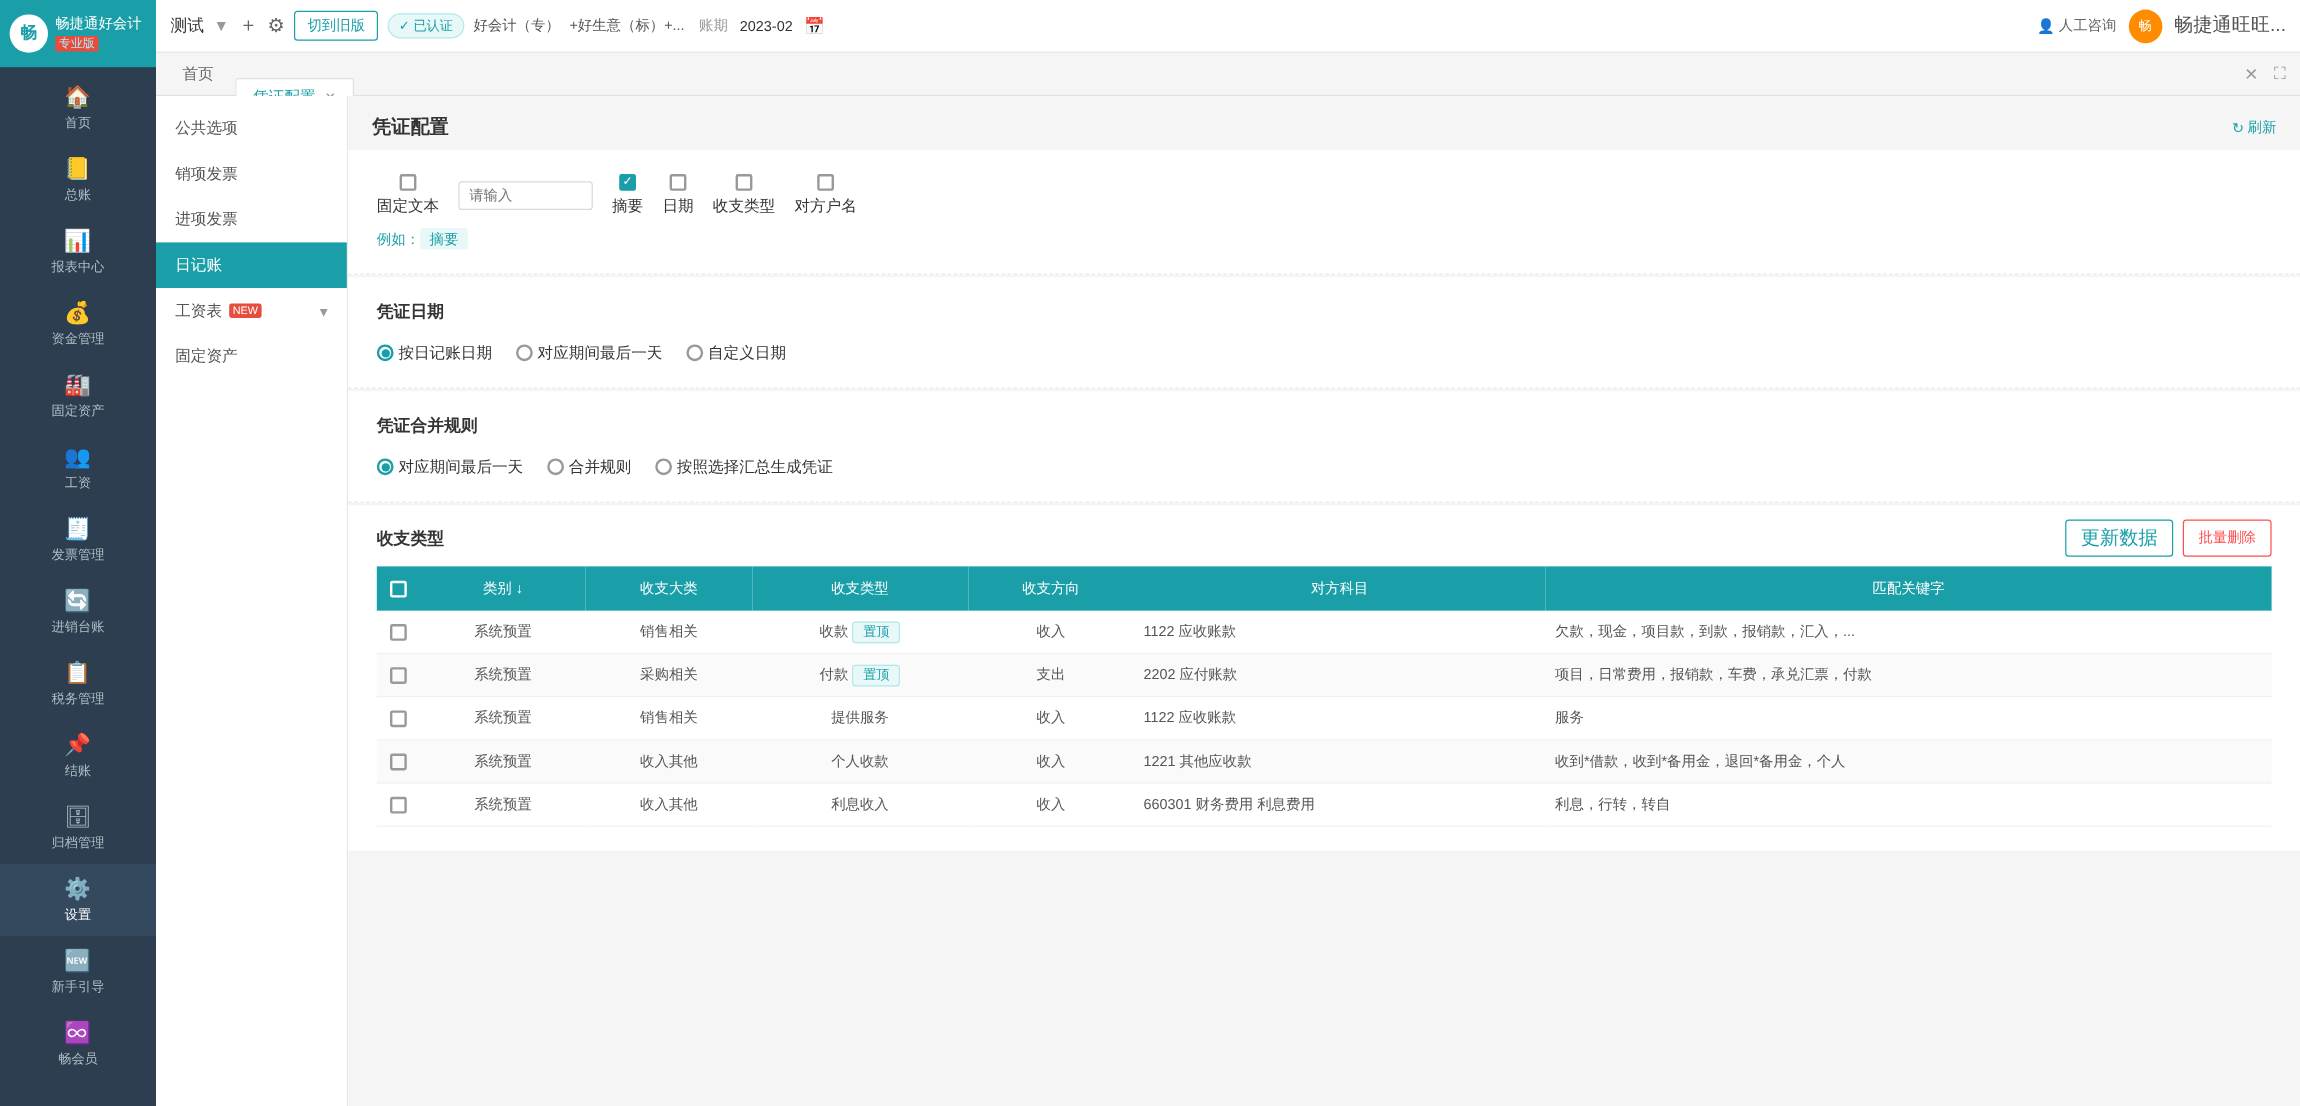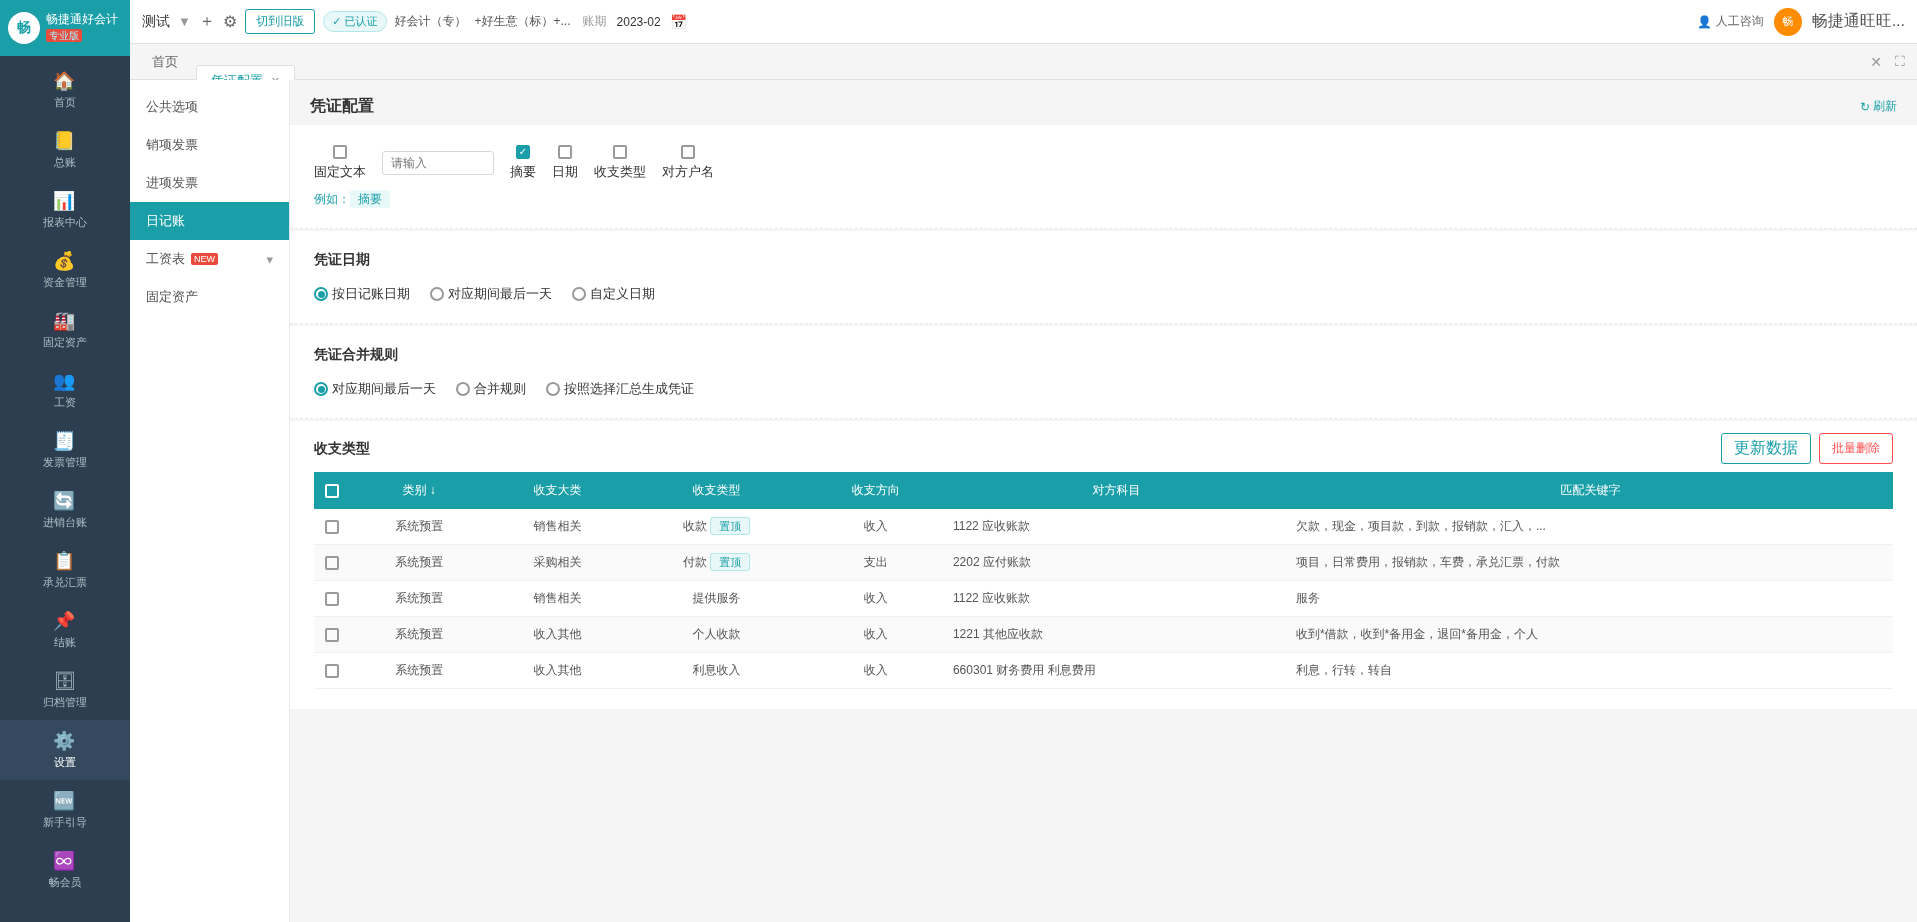--- a/index.html
+++ b/index.html
@@ -145,21 +145,21 @@
         <div class="sidebar-item">
           <span class="icon">🧾</span>
           <span class="label">发票管理</span>
         </div>
         <div class="sidebar-item">
           <span class="icon">🔄</span>
           <span class="label">进销台账</span>
         </div>
         <div class="sidebar-item">
           <span class="icon">📋</span>
-          <span class="label">承兑汇票</span>
+          <span class="label">税务管理</span>
         </div>
         <div class="sidebar-item">
           <span class="icon">📌</span>
           <span class="label">结账</span>
         </div>
         <div class="sidebar-item">
           <span class="icon">🗄</span>
           <span class="label">归档管理</span>
         </div>
         <div class="sidebar-item active">

